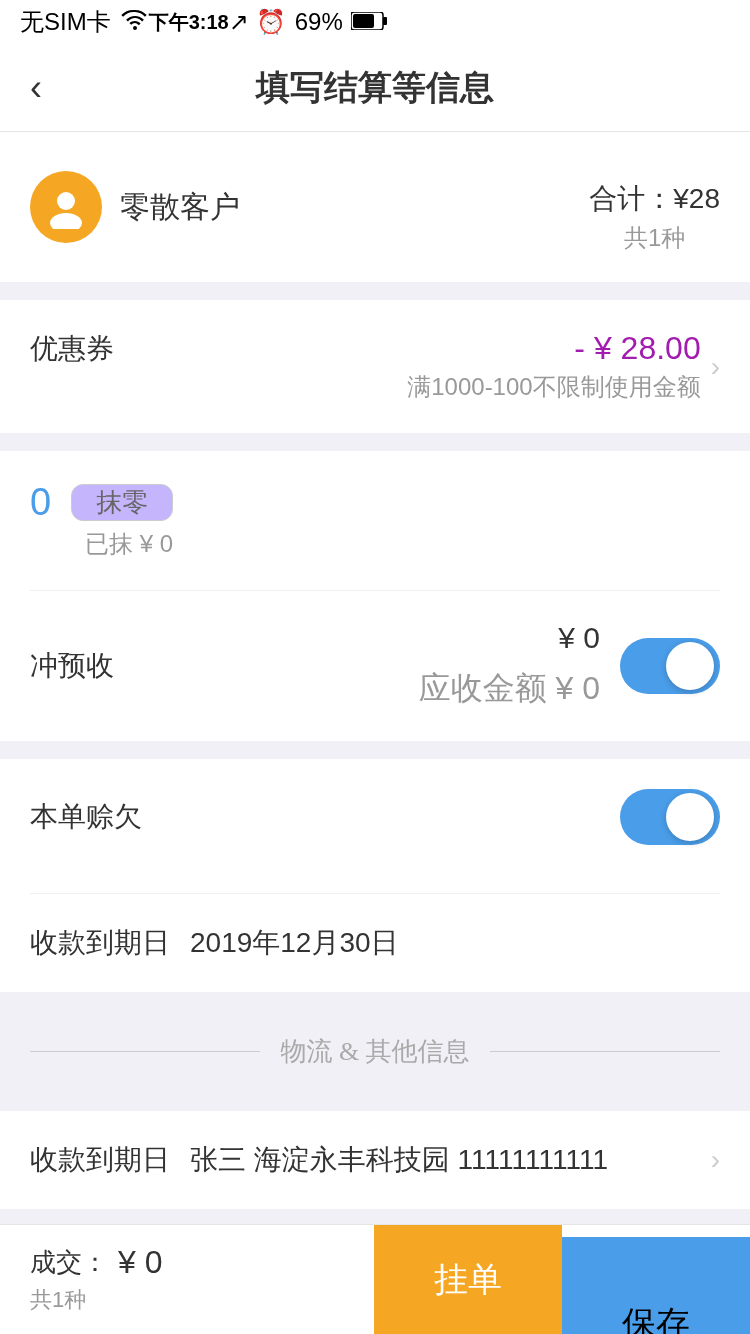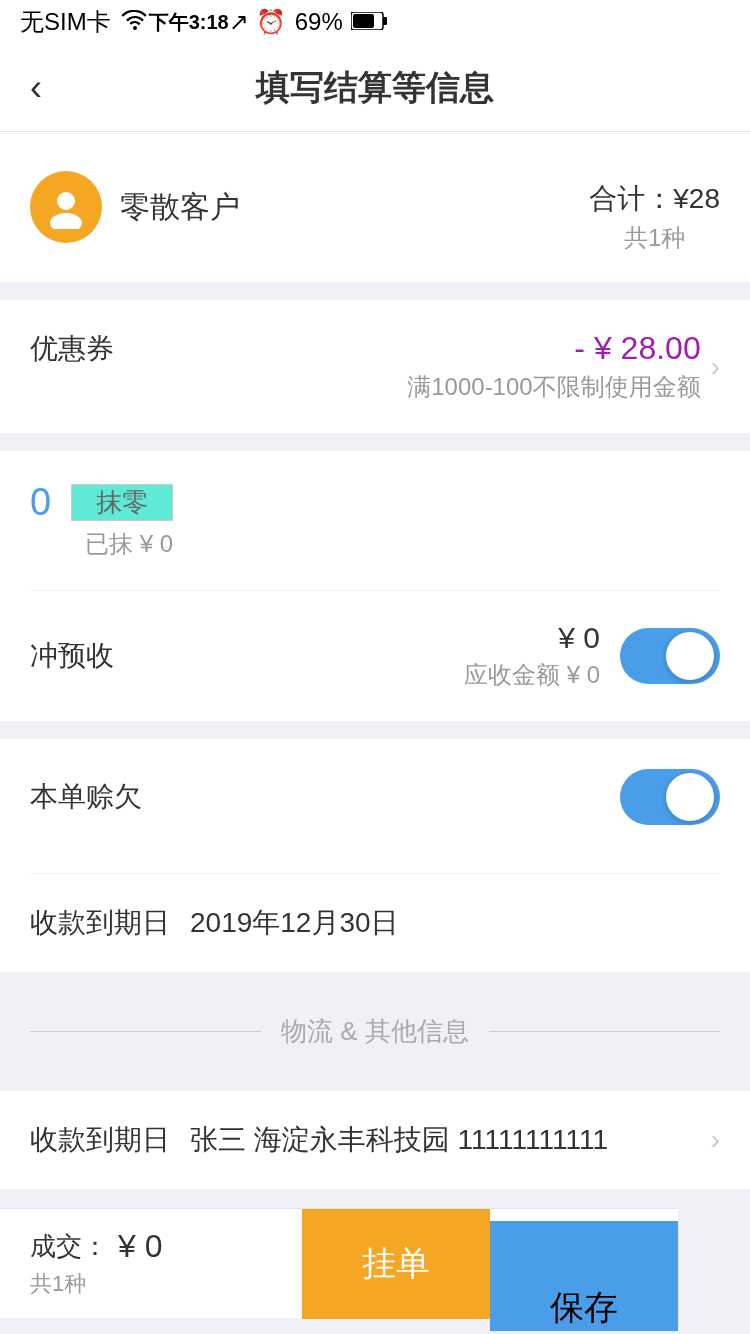--- a/index.html
+++ b/index.html
@@ -124,40 +124,40 @@
       align-items: center;
       gap: 20px;
     }
     .amount-value {
       font-size: 38px;
       color: #4a9de8;
       font-weight: 500;
     }
     .round-btn {
       border: 1px solid #ccc;
-      border-radius: 0;
+      border-radius: 12px;
       padding: 0 24px;
       font-size: 26px;
       color: #666;
-      background: #5eead4;
+      background: #c4b5fd;
       cursor: pointer;
     }
     .amount-sub { font-size: 24px; color: #999; margin-top: 4px; }
 
     
     .prerecv-right {
       display: flex;
       align-items: center;
       gap: 20px;
     }
     .prerecv-text {
       text-align: right;
     }
     .prerecv-amount { font-size: 30px; color: #333; }
-    .prerecv-sub { font-size: 24px; color: #999; margin-top: 4px; }
+    .prerecv-sub { font-size: 32px; color: #999; margin-top: 12px; }
 
     
     .toggle {
       width: 100px;
       height: 56px;
       border-radius: 28px;
       background: #4a9de8;
       position: relative;
       cursor: pointer;
       flex-shrink: 0;
@@ -213,23 +213,23 @@
       justify-content: space-between;
     }
     .address-left { display: flex; align-items: center; gap: 20px; }
     .address-label { font-size: 28px; color: #333; flex-shrink: 0; }
     .address-value { font-size: 28px; color: #333; }
     .chevron-right { font-size: 28px; color: #ccc; }
 
     
     .bottom-bar {
       position: fixed;
-      bottom: 16px;
+      bottom: 0;
       left: 0;
-      width: 678px;
+      width: 750px;
       height: 110px;
       background: #fff;
       display: flex;
       align-items: center;
       border-top: 1px solid #e5e5e5;
     }
     .bottom-info {
       flex: 1;
       padding: 0 30px;
     }
@@ -364,21 +364,21 @@
       </div>
     </div>
 
     <div style="height:1px;background:#f0f0f0;margin:0 30px;"></div>
     <div class="date-row">
       <span class="form-label">收款到期日</span>
       <span style="font-size:28px;color:#333;">2019年12月30日</span>
     </div>
   </div>
 
-  <div style="background:#f0f0f6;padding:24px 30px;margin-bottom:18px;">
+  <div style="background:#f0f0f6;padding:24px 30px;margin-bottom:18px;font-family:Liberation Serif, serif;">
     <div class="logistics-divider">
       <div class="divider-line"></div>
       <span class="logistics-label">物流 &amp; 其他信息</span>
       <div class="divider-line"></div>
     </div>
   </div>
 
   <div class="section-white">
     <div class="address-row">
       <div class="address-left">

